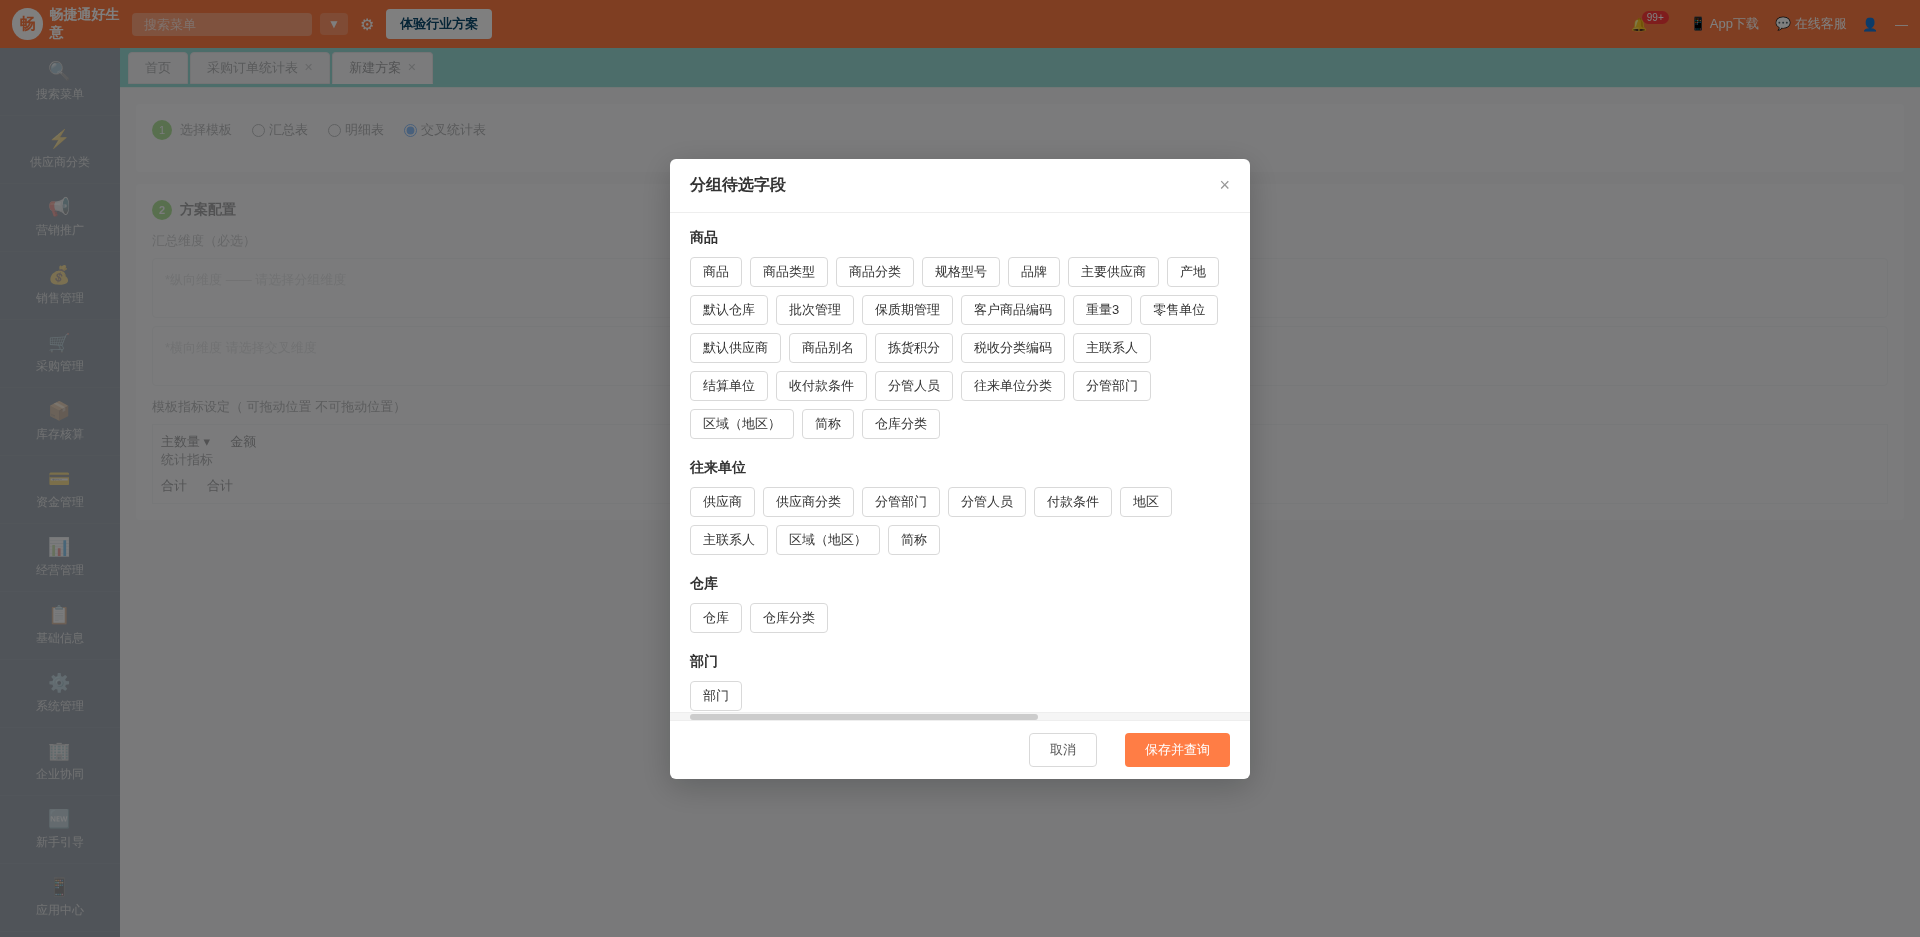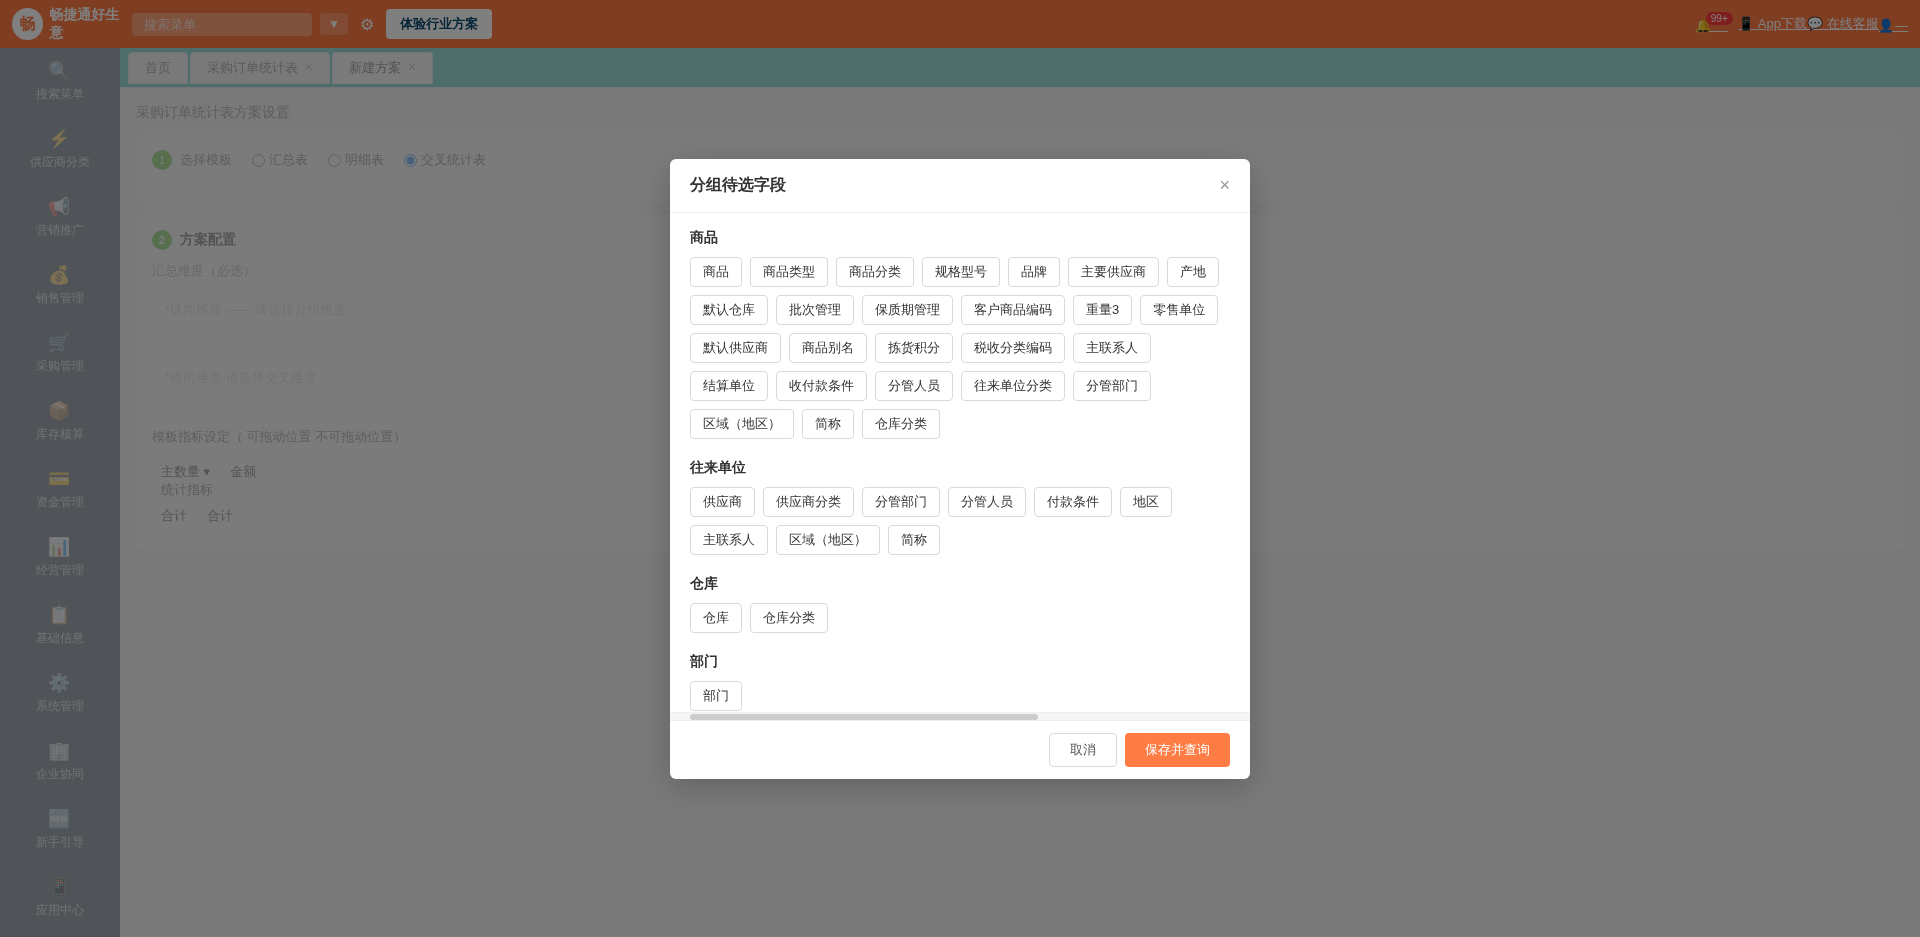--- a/index.html
+++ b/index.html
@@ -72,24 +72,24 @@
       color: #0c4a6e;
       border: none;
       border-radius: 4px;
       padding: 6px 14px;
       cursor: pointer;
       font-size: 13px;
       font-weight: bold;
     }
     .top-right {
       display: flex;
-      align-items: flex-end;
-      color: white;
-      font-size: 13px;
-      text-decoration: underline;
+      align-items: center;
+      gap: 16px;
+      color: white;
+      font-size: 13px;
     }
     .badge {
       background: #ff3b3b;
       color: white;
       border-radius: 10px;
       padding: 1px 5px;
       font-size: 10px;
       position: relative;
       top: -8px;
       left: -6px;
@@ -219,21 +219,21 @@
     .modal-body {
       flex: 1;
       overflow-y: auto;
       padding: 16px 20px;
     }
     .modal-footer {
       padding: 12px 20px;
       border-top: 1px solid #eee;
       display: flex;
       justify-content: flex-end;
-      gap: 8px;
+      gap: 28px;
     }
 
     
     .field-group { margin-bottom: 20px; }
     .field-group-title {
       font-size: 14px;
       font-weight: bold;
       color: #333;
       margin-bottom: 10px;
     }
@@ -390,21 +390,20 @@
     <span>采购订单统计表</span>
     <span class="tab-close">✕</span>
   </div>
   <div class="tab active">
     <span>新建方案</span>
     <span class="tab-close">✕</span>
   </div>
 </div>
 
 <div class="main-content bg-content">
-  <div class="page-title">采购订单统计表方案设置</div>
   <div style="background:white;padding:16px;border-radius:4px;margin-bottom:12px;">
     <div class="steps">
       <div class="step">
         <div class="step-num">1</div>
         <span>选择模板</span>
       </div>
       <div class="step-options">
         <label>
             <input type="radio" name="template" style=""> 
             <span>汇总表</span>

